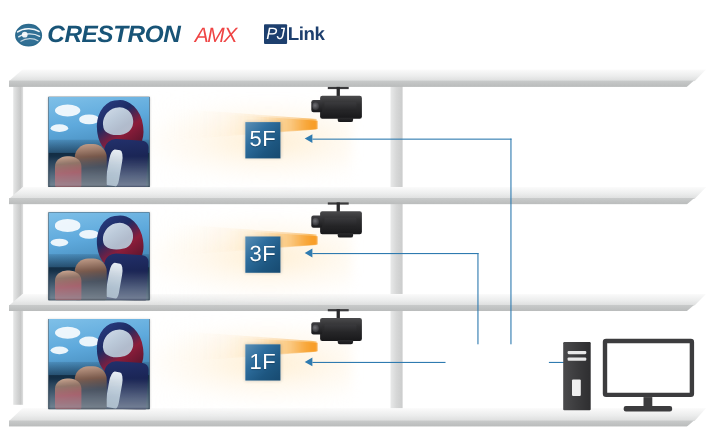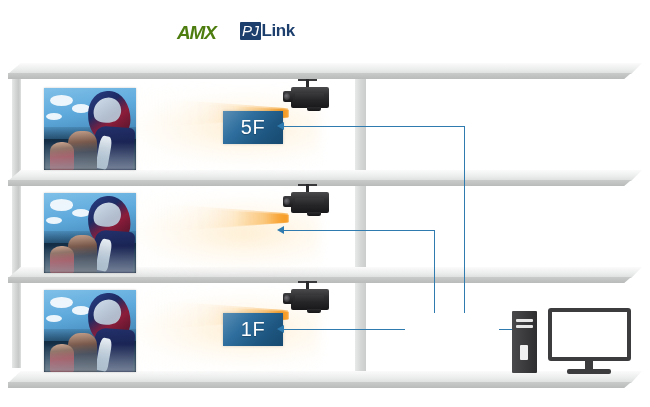--- a/index.html
+++ b/index.html
@@ -42,24 +42,24 @@
     font-style: italic;
     letter-spacing: -0.4px;
     color: #185477;
     font-family: "Liberation Sans", sans-serif;
     transform: scaleX(1.03);
     transform-origin: left center;
   }
   #logo-amx { left: 177px; top: 22px; }
   .amx-word {
     font-size: 19px;
-    font-weight: bold;
+    font-weight: normal;
     font-style: italic;
     letter-spacing: -1.2px;
-    color: #4d7c0f;
+    color: #ef4444;
     font-family: "Liberation Sans", sans-serif;
   }
   #logo-pjlink { left: 240px; top: 21px; }
   .pj-box {
     display: inline-block;
     background: #1d3f6e;
     color: #ffffff;
     font-size: 15px;
     font-weight: normal;
     font-style: italic;
@@ -270,21 +270,21 @@
       rgba(255,226,176,0.55) 0%,
       rgba(255,236,205,0.30) 38%,
       rgba(255,248,236,0.10) 66%,
       rgba(255,255,255,0) 100%);
     filter: blur(5px);
   }
 
   
   .floor-chip {
     position: absolute;
-    width: 60px;
+    width: 32px;
     height: 33px;
     background: linear-gradient(135deg, #5b8fb5 0%, #2e6e9e 35%, #1d5680 70%, #174a70 100%);
     display: flex;
     align-items: center;
     justify-content: center;
     box-shadow: 0 0 3px rgba(0,0,0,0.18);
   }
   .floor-chip span {
     color: #ffffff;
     font-size: 20px;
@@ -375,20 +375,34 @@
     border-radius: 2px;
   }
 </style>
 </head>
 <body>
 
 <div id="stage">
 
   <div id="logo-bar">
 
+    <div class="logo" id="logo-crestron">
+      <span class="crestron-swirl">
+        <svg width="26" height="24" viewBox="0 0 26 24" xmlns="http://www.w3.org/2000/svg">
+          <g fill="none" stroke="#1b5f85" stroke-linecap="round">
+            <ellipse cx="13" cy="12" rx="11.5" ry="9.5" stroke-width="1.6" fill="#21648c" opacity="0.92"></ellipse>
+            <path d="M3 9 C8 5.5 17 5 22.5 8.5" stroke="#ffffff" stroke-width="1.5" opacity="0.95"></path>
+            <path d="M4 13.5 C9 10 18 10 23 13" stroke="#ffffff" stroke-width="1.3" opacity="0.85"></path>
+            <path d="M6 17.5 C10.5 14.5 17.5 14.5 21.5 17" stroke="#ffffff" stroke-width="1.1" opacity="0.7"></path>
+            <circle cx="9.5" cy="11.5" r="2.6" fill="#ffffff" opacity="0.9" stroke="none"></circle>
+          </g>
+        </svg>
+      </span>
+      <span class="crestron-word">CRESTRON</span>
+    </div>
 
     <div class="logo" id="logo-amx">
       <span class="amx-word">AMX</span>
     </div>
 
     <div class="logo" id="logo-pjlink">
       <span class="pj-box">PJ</span>
         <span class="pj-link-word">Link</span>
     </div>
 
@@ -479,20 +493,23 @@
     </div>
 
     <div class="projector" style="left:283px; top:184px; width:52px; height:34px;">
       <div class="proj-plate"></div>
       <div class="proj-mount"></div>
       <div class="proj-body"></div>
       <div class="proj-lens"></div>
       <div class="proj-foot"></div>
     </div>
 
+    <div class="floor-chip" style="left:223px; top:215px;">
+      <span>3F</span>
+    </div>
 
     <div class="glow" style="left:120px; top:290px; width:200px; height:80px;"></div>
     <div class="beam" style="left:150px; top:300px; width:138px; height:30px;
                 clip-path: polygon(100% 34%, 100% 66%, 0% 100%, 0% 0%);"></div>
     <div class="beam-core" style="left:205px; top:306px; width:84px; height:19px;
                 clip-path: polygon(100% 30%, 100% 70%, 0% 100%, 0% 0%);"></div>
 
     <div class="screen" style="left:44px; top:290px; width:92px; height:82px;">
       <div class="sky"></div>
       <div class="cloud" style="left:6%; top:8%; width:26%; height:14%;"></div>

